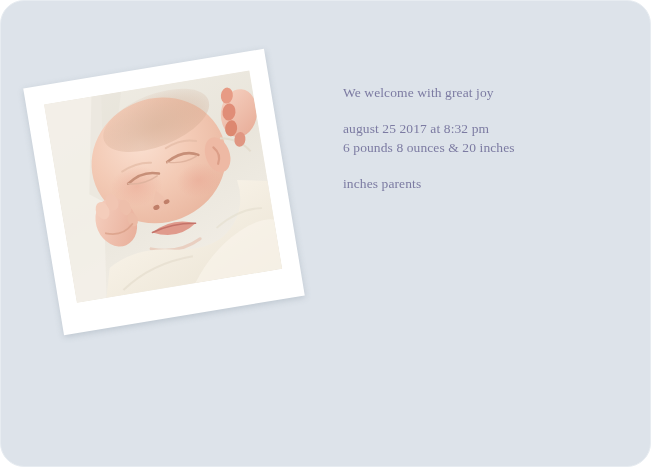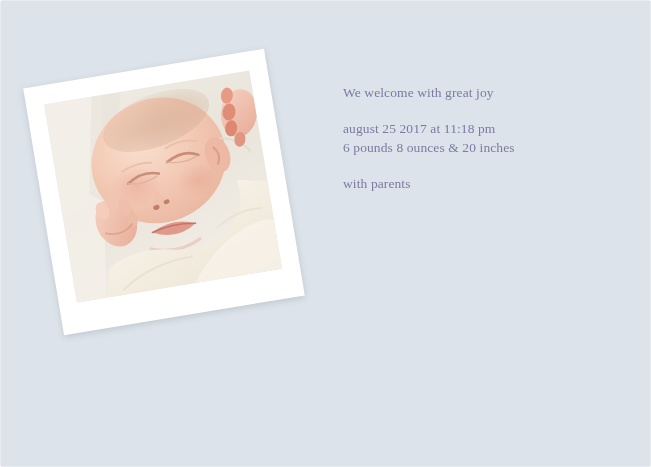--- a/index.html
+++ b/index.html
@@ -13,21 +13,21 @@
     overflow: hidden;
     font-family: "Liberation Serif", "DejaVu Serif", serif;
   }
 
   .card {
     position: relative;
     width: 651px;
     height: 467px;
     box-sizing: border-box;
     background: #dde3ea;
-    border-radius: 2px;
+    border-radius: 24px;
     border: 1px solid #e7ecf1;
     overflow: hidden;
   }
 
   
   .photo-block {
     position: absolute;
     left: 41px;
     top: 66px;
     width: 244px;
@@ -169,22 +169,22 @@
   </div>
 
   <div class="text-col">
 
     <p class="para">
       <span class="line">We welcome with great joy</span>
     </p>
 
 
     <p class="para">
-      <span class="line">august 25 2017 at 11:18 pm</span>
+      <span class="line">august 25 2017 at 8:32 pm</span>
       <span class="line">6 pounds 8 ounces &amp; 20 inches</span>
     </p>
 
     <p class="para">
-      <span class="line">with parents</span>
+      <span class="line">inches parents</span>
     </p>
 
   </div>
 </div>
 
 </body></html>

